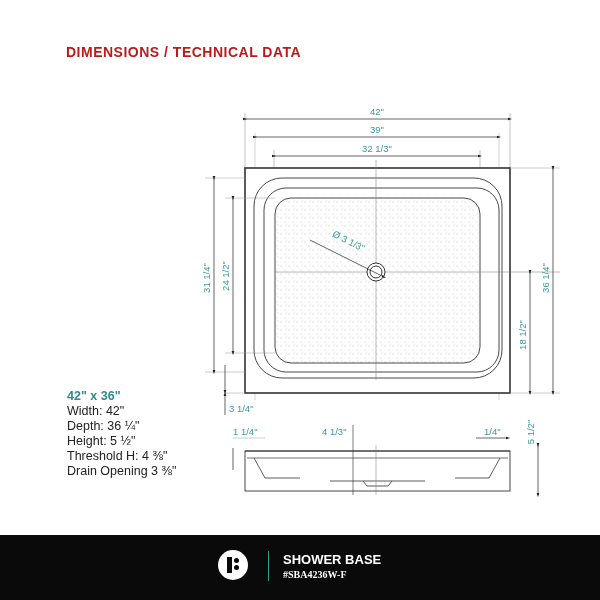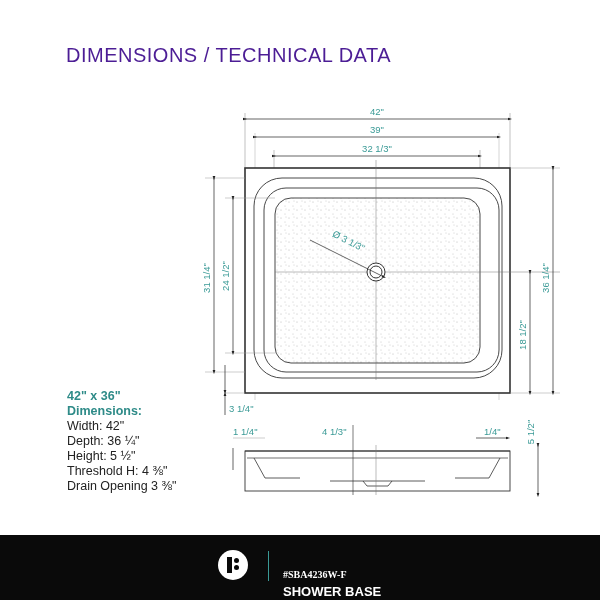--- a/index.html
+++ b/index.html
@@ -1,31 +1,31 @@
 <!DOCTYPE html>
 <html><head>
 <meta charset="utf-8">
 <style>
   html, body { margin:0; padding:0; }
   body { width:600px; height:600px; background:#ffffff; position:relative; overflow:hidden;
          font-family:"Liberation Sans", sans-serif; }
-  .title { position:absolute; left:66px; top:44px; font-size:20px; font-weight:normal;
-           color:#4c1d95; letter-spacing:0.5px; }
+  .title { position:absolute; left:66px; top:44px; font-size:14px; font-weight:bold;
+           color:#b91c1c; letter-spacing:0.5px; }
   .specs { position:absolute; left:67px; top:389px; font-size:12.5px; line-height:15px; color:#222; }
   .specs .teal { color:#2e8b88; font-weight:bold; }
   svg.drawing { position:absolute; left:0; top:0; }
   .dim { font-family:"Liberation Sans", sans-serif; font-size:9.5px; fill:#3a9a96; }
   .footer { position:absolute; left:0; top:535px; width:600px; height:65px; background:#0a0a0a; }
   .logo { position:absolute; left:218px; top:550px; width:30px; height:30px; border-radius:50%;
           background:#fff; }
   .logo .bar { position:absolute; left:9px; top:7px; width:5px; height:16px; background:#0a0a0a; }
   .logo .dot1 { position:absolute; left:16px; top:8px; width:5px; height:5px; border-radius:50%; background:#0a0a0a; }
   .logo .dot2 { position:absolute; left:16px; top:15px; width:5px; height:5px; border-radius:50%; background:#0a0a0a; }
   .divider { position:absolute; left:268px; top:551px; width:1px; height:30px; background:#3a9a96; }
-  .prod-name { position:absolute; left:283px; top:552px; color:#fff; font-weight:bold; font-size:13px;margin-top:32px; }
+  .prod-name { position:absolute; left:283px; top:552px; color:#fff; font-weight:bold; font-size:13px; }
   .prod-sku { position:absolute; left:283px; top:569px; color:#fff; font-weight:bold; font-size:10px;font-family:Liberation Serif, serif; }
 </style>
 </head>
 <body>
 
 <div class="title">DIMENSIONS / TECHNICAL DATA</div>
 
 <svg class="drawing" width="600" height="535" viewBox="0 0 600 535">
   <defs>
     <pattern id="speck" width="8" height="8" patternUnits="userSpaceOnUse">
@@ -112,21 +112,20 @@
     <polyline points="254,458 265,478 300,478" fill="none" stroke="#333" stroke-width="0.8"></polyline>
     <polyline points="500,458 489,478 455,478" fill="none" stroke="#333" stroke-width="0.8"></polyline>
     <line x1="330" y1="481" x2="425" y2="481" stroke="#333" stroke-width="0.8"></line>
     <polyline points="363,481 367,486 388,486 392,481" fill="none" stroke="#333" stroke-width="0.8"></polyline>
     <line x1="376" y1="445" x2="376" y2="495" stroke="#777" stroke-width="0.5"></line>
   </g>
 </svg>
 
 <div class="specs">
   <div class="teal">42" x 36"</div>
-  <div class="teal">Dimensions:</div>
   <div>Width: 42"</div>
   <div>Depth: 36 ¼"</div>
   <div>Height: 5 ½"</div>
   <div>Threshold H: 4 ⅜"</div>
   <div>Drain Opening 3 ⅜"</div>
 </div>
 
 <div class="footer"></div>
 <div class="logo">
   <div class="bar"></div>

